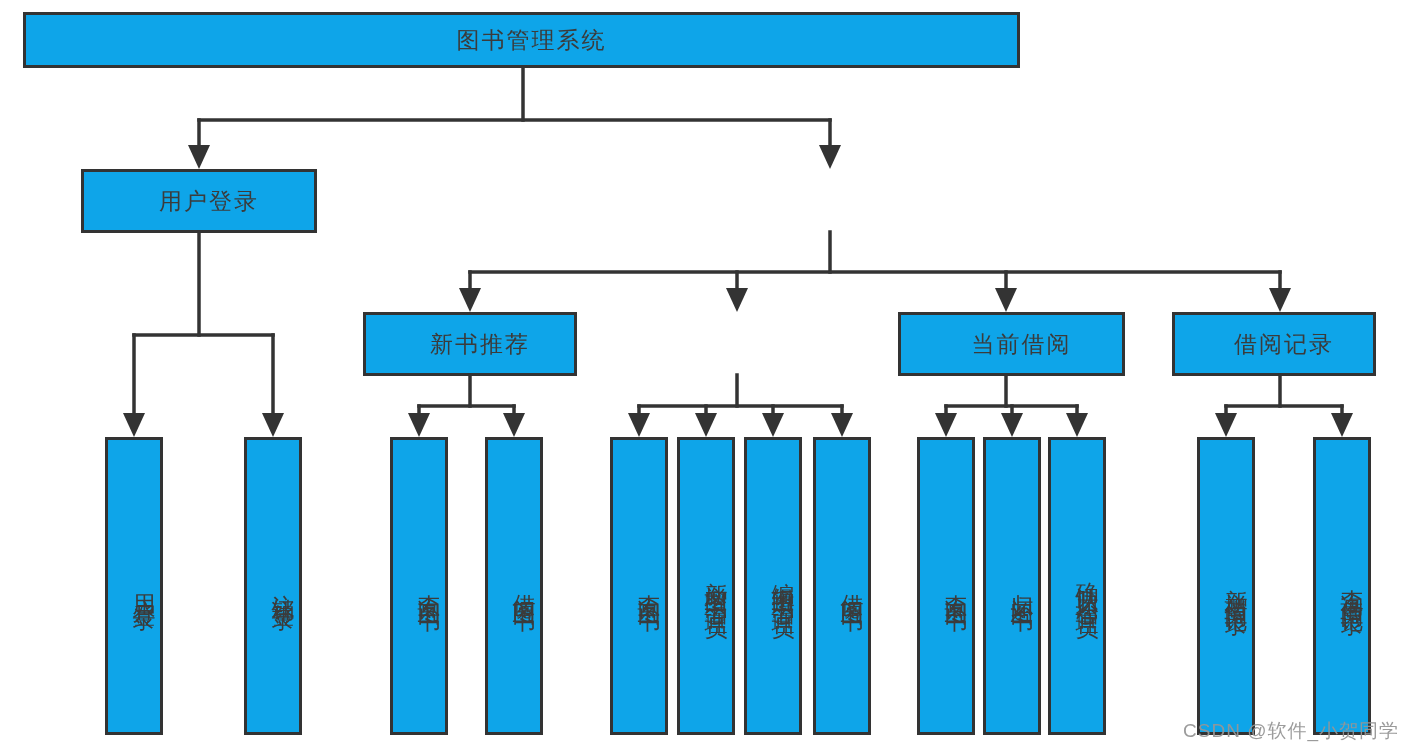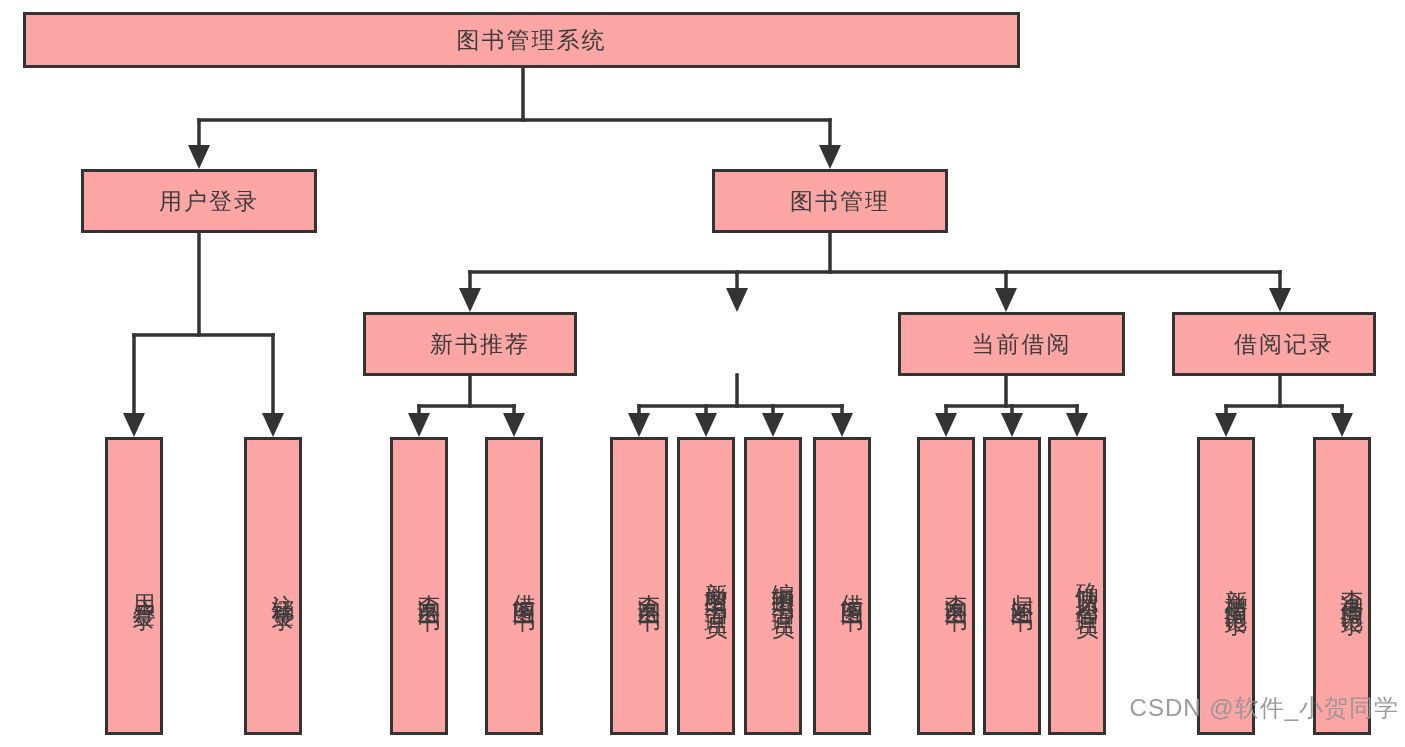--- a/index.html
+++ b/index.html
@@ -19,21 +19,21 @@
     position: absolute;
     left: 0;
     top: 0;
     width: 1405px;
     height: 747px;
     pointer-events: none;
   }
   .box {
     position: absolute;
     box-sizing: border-box;
-    background: #fca5a5;
+    background: #0ea5e9;
     border: 3px solid #333333;
     display: flex;
     align-items: center;
     justify-content: center;
     color: #3b3b3b;
     font-size: 23px;
     letter-spacing: 2px;
     text-align: center;
     white-space: nowrap;
     padding-left: 20px;
@@ -43,22 +43,22 @@
   }
   .leaf .vtext {
     writing-mode: vertical-rl;
     letter-spacing: 5px;
     line-height: 1;
     max-height: 284px;
   }
   .watermark {
     position: absolute;
     right: 6px;
-    bottom: 23px;
-    font-size: 24px;
+    bottom: 3px;
+    font-size: 19px;
     letter-spacing: 1px;
     color: rgba(150, 150, 150, 0.95);
     white-space: nowrap;
     text-align: center;
   }
 </style>
 </head>
 <body>
 
 <div class="stage">
@@ -132,21 +132,20 @@
       <polygon points="1066,413 1088,413 1077,437"></polygon>
 
       <polygon points="1215,413 1237,413 1226,437"></polygon>
       <polygon points="1331,413 1353,413 1342,437"></polygon>
     </g>
   </svg>
 
   <div class="box" style="left:23px; top:12px; width:997px; height:56px;">图书管理系统</div>
 
   <div class="box" style="left:81px; top:169px; width:236px; height:64px;">用户登录</div>
-  <div class="box" style="left:712px; top:169px; width:236px; height:64px;">图书管理</div>
 
   <div class="box" style="left:363px; top:312px; width:214px; height:64px;">新书推荐</div>
   <div class="box" style="left:898px; top:312px; width:227px; height:64px;">当前借阅</div>
   <div class="box" style="left:1172px; top:312px; width:204px; height:64px;">借阅记录</div>
 
   <div class="box leaf" style="left:105px; top:437px; width:58px; height:298px;">
     <span class="vtext">用户登录</span>
   </div>
   <div class="box leaf" style="left:244px; top:437px; width:58px; height:298px;">
     <span class="vtext">注销登录</span>

